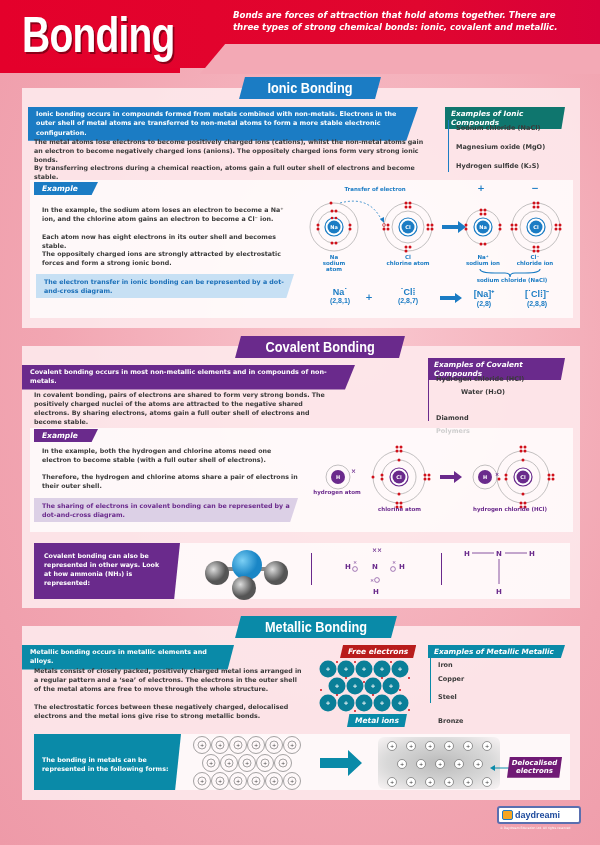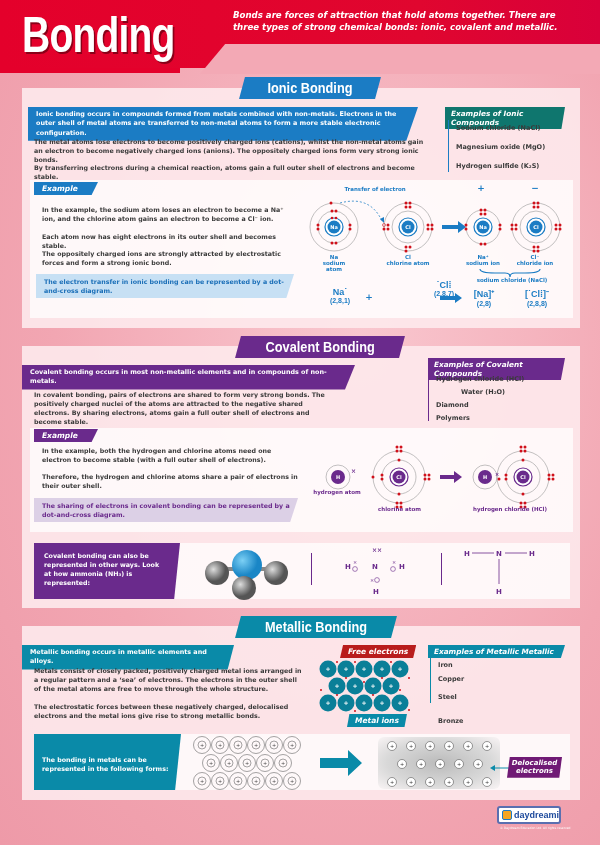--- a/index.html
+++ b/index.html
@@ -70,21 +70,21 @@
     font-size: 6.5px; font-weight: bold; color: #3a3a3a; padding-left: 8px; position: relative;
   }
   .examples-list li::before {
     content: ""; position: absolute; left: -2px; top: 2px; width: 4px; height: 4px; border-radius: 50%;
   }
   .examples-line { position: absolute; width: 1px; }
   .lbl { position: absolute; font-size: 5.5px; text-align: center; font-weight: bold; }
   .formula { position: absolute; font-family: Liberation Sans, sans-serif; font-weight: bold; text-align: center; font-size: 9px; }
   .formula small { display: block; font-size: 7px; }
   .footer-logo {
-    position: absolute; left: 497px; top: 806px; width: 64px; height: 18px; background: #fff;
+    position: absolute; left: 497px; top: 806px; width: 84px; height: 18px; background: #fff;
     border: 2px solid #5a6fb0; border-radius: 3px;
     font-family: "Liberation Sans", sans-serif; font-weight: bold; font-size: 9px; color: #1d4a9c;
     display: flex; align-items: center; gap: 2px; padding-left: 3px;
   }
   .logo-icon { width: 11px; height: 10px; background: #f5a623; border-radius: 2px; border: 1px solid #1d7bc9; }
   .copyright { position: absolute; left: 500px; top: 826px; font-size: 3px; color: #fff; }
 </style>
 </head>
 <body>
 
@@ -220,39 +220,39 @@
 <div class="lbl" style="left:530px;top:183px;width:10px;color:#1b7cc4;font-size:9px;">−</div>
 
 <div class="lbl" style="left:314px;top:254px;width:40px;color:#1b7cc4;"><span>Na</span><br><span>sodium atom</span></div>
 <div class="lbl" style="left:383px;top:254px;width:50px;color:#1b7cc4;"><span>Cl</span><br><span>chlorine atom</span></div>
 <div class="lbl" style="left:458px;top:254px;width:50px;color:#1b7cc4;"><span>Na⁺</span><br><span>sodium ion</span></div>
 <div class="lbl" style="left:510px;top:254px;width:50px;color:#1b7cc4;"><span>Cl⁻</span><br><span>chloride ion</span></div>
 <div class="lbl" style="left:472px;top:277px;width:80px;color:#1b7cc4;">sodium chloride (NaCl)</div>
 
 <div class="formula" style="left:325px;top:287px;width:30px;color:#1b7cc4;"><span>Na˙</span><small>(2,8,1)</small></div>
 <div class="lbl" style="left:364px;top:292px;width:10px;color:#1b7cc4;font-size:9px;">+</div>
-<div class="formula" style="left:393px;top:280px;width:30px;color:#1b7cc4;margin-left:36px;"><span>˙Cl⁞</span><small>(2,8,7)</small></div>
+<div class="formula" style="left:393px;top:287px;width:30px;color:#1b7cc4;"><span>˙Cl⁞</span><small>(2,8,7)</small></div>
 <svg style="position:absolute;left:440px;top:293px;" width="24" height="10">
     <polygon points="0,3 15,3 15,0 22,5 15,10 15,7 0,7" fill="#1b7cc4"></polygon>
   </svg>
 <div class="formula" style="left:467px;top:287px;width:34px;color:#1b7cc4;"><span>[Na]⁺</span><small>(2,8)</small></div>
 <div class="formula" style="left:518px;top:287px;width:38px;color:#1b7cc4;"><span>[˙Cl⁞]⁻</span><small>(2,8,8)</small></div>
 
 <div class="panel" style="top:346px;height:262px;"></div>
 <div class="sec-banner" style="left:238px;top:336px;background:#6a2a8c;">
   <span>Covalent Bonding</span>
 </div>
 <div class="lead" style="left:22px;top:365px;width:333px;background:#6a2a8c;">Covalent bonding occurs in most non-metallic elements and in compounds of non-metals.</div>
 <div class="para" style="left:34px;top:390px;width:300px;">In covalent bonding, pairs of electrons are shared to form very strong bonds. The positively charged nuclei of the atoms are attracted to the negative shared electrons. By sharing electrons, atoms gain a full outer shell of electrons and become stable.</div>
 
 <div class="examples-title" style="left:428px;top:358px;width:137px;background:#6a2a8c;">Examples of Covalent Compounds</div>
 <div class="examples-line" style="left:428px;top:371px;height:50px;background:#6a2a8c;"></div>
 <ul class="examples-list" style="left:428px;top:375px;">
   <li style="margin-bottom:5px;">Hydrogen chloride (HCl)</li>
-  <li style="margin-bottom:5px;padding-left:33px;">Water (H₂O)</li>
+  <li style="margin-bottom:18px;padding-left:33px;">Water (H₂O)</li>
   <li style="margin-bottom:5px;">Diamond</li>
   <li>Polymers</li>
 </ul>
 
 <div class="ex-box" style="left:30px;top:428px;width:543px;height:104px;"></div>
 <div class="ex-tab" style="left:34px;top:429px;width:64px;background:#6a2a8c;">Example</div>
 <div class="para" style="left:42px;top:446px;width:250px;">In the example, both the hydrogen and chlorine atoms need one electron to become stable (with a full outer shell of electrons).</div>
 <div class="para" style="left:42px;top:472px;width:260px;">Therefore, the hydrogen and chlorine atoms share a pair of electrons in their outer shell.</div>
 <div class="hl" style="left:34px;top:498px;width:264px;background:#dcd0e6;color:#6a2a8c;">The sharing of electrons in covalent bonding can be represented by a dot-and-cross diagram.</div>
 

